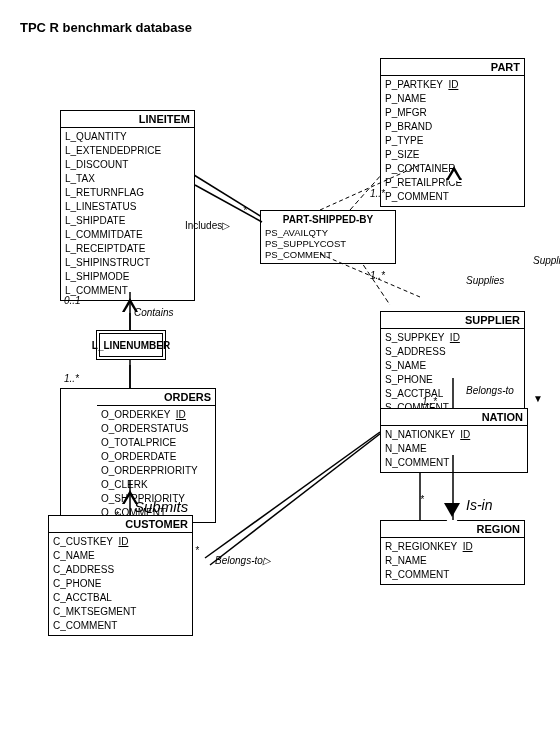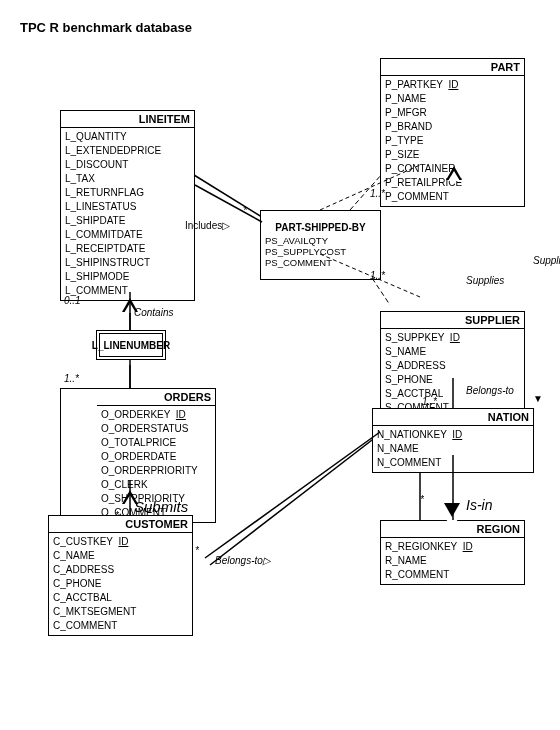--- a/index.html
+++ b/index.html
@@ -154,35 +154,35 @@
     <div>L_LINESTATUS</div>
     <div>L_SHIPDATE</div>
     <div>L_COMMITDATE</div>
     <div>L_RECEIPTDATE</div>
     <div>L_SHIPINSTRUCT</div>
     <div>L_SHIPMODE</div>
     <div>L_COMMENT</div>
   </div>
 </div>
 
-<div class="rel-box" style="left:260px; top:210px; width:121px; font-size:10px; padding:11px 4px;">
+<div class="rel-box" style="left:260px; top:210px; width:136px; font-size:10px; padding:3px 4px;">
   PART-SHIPPED-BY<br>
   <div style="font-weight:normal; font-size:9.5px; text-align:left; margin-top:2px;">
     <div>PS_AVAILQTY</div>
     <div>PS_SUPPLYCOST</div>
     <div>PS_COMMENT</div>
   </div>
 </div>
 
 <div class="entity-box" style="left:380px; top:295px; width:145px;margin-top:16px;">
   <div class="entity-header">SUPPLIER</div>
   <div class="entity-body">
     <div>S_SUPPKEY &nbsp;<span style="text-decoration:underline;">ID</span></div>
+    <div>S_ADDRESS</div>
     <div>S_NAME</div>
-    <div>S_ADDRESS</div>
     <div>S_PHONE</div>
     <div>S_ACCTBAL</div>
     <div>S_COMMENT</div>
   </div>
 </div>
 
 <div class="relationship-label" style="left:533px; top:255px;">Supplies</div>
 
 <div style="position:absolute; left:446px; top:166px;">
   <div class="triangle-up">
@@ -245,21 +245,21 @@
     <div>C_CUSTKEY &nbsp;<span style="text-decoration:underline;">ID</span></div>
     <div>C_NAME</div>
     <div>C_ADDRESS</div>
     <div>C_PHONE</div>
     <div>C_ACCTBAL</div>
     <div>C_MKTSEGMENT</div>
     <div>C_COMMENT</div>
   </div>
 </div>
 
-<div class="entity-box" style="left:372px; top:408px; width:162px;">
+<div class="entity-box" style="left:380px; top:408px; width:148px;">
   <div class="entity-header">NATION</div>
   <div class="entity-body">
     <div>N_NATIONKEY &nbsp;<span style="text-decoration:underline;">ID</span></div>
     <div>N_NAME</div>
     <div>N_COMMENT</div>
   </div>
 </div>
 
 <div class="entity-box" style="left:380px; top:520px; width:145px;">
   <div class="entity-header">REGION</div>

